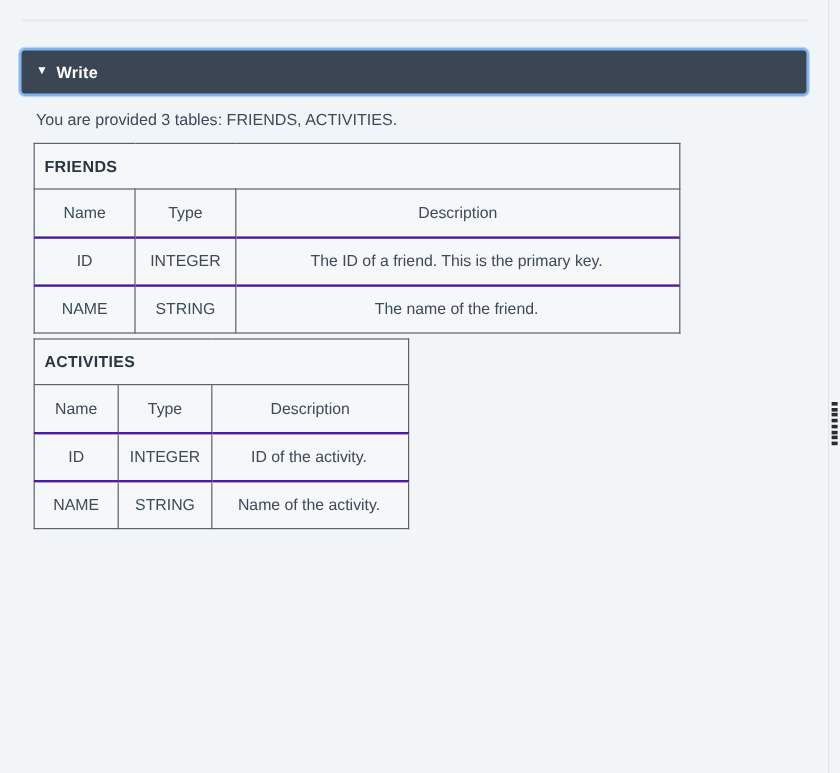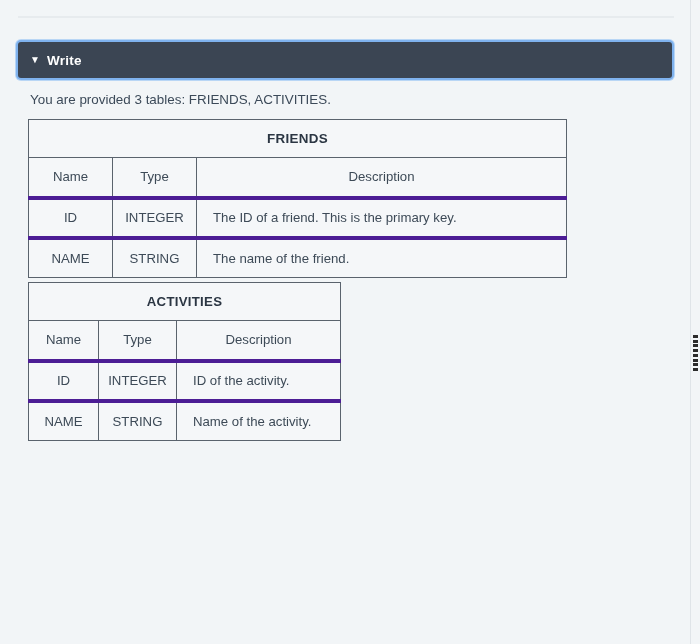--- a/index.html
+++ b/index.html
@@ -130,41 +130,41 @@
   .schema-table td, .schema-table th {
     border: 1px solid #5a636d;
     font-weight: normal;
     font-size: 13.2px;
     color: #3d4a57;
     padding: 0 8px;
     height: 40px;
     vertical-align: middle;
   }
   .schema-table .tbl-caption {
-    text-align: center;
+    text-align: left;
     font-weight: bold;
     font-size: 13.4px;
     color: #2b3643;
     letter-spacing: 0.3px;
     height: 38px;
   }
   .schema-table tbody td {
-    border-top: 4px solid #4c1d95;
+    border-top: 2px solid #4c1d95;
     border-bottom: 1px solid #dfe3e7;
   }
   .schema-table tbody tr:last-child td {
     border-bottom: 1px solid #5a636d;
   }
   .schema-table tbody td.c-name,
   .schema-table tbody td.c-type {
     text-align: center;
   }
   .schema-table tbody td.c-desc {
-    text-align: left;
-    padding-left: 16px;
+    text-align: center;
+    padding-left: 6px;
   }
   .schema-table td.c-name, .schema-table td.c-type, .schema-table td.c-desc {
     border-left: 1px solid #5a636d;
     border-right: 1px solid #5a636d;
   }
 
   
   #table-friends { width: 538px; margin-top: 12px; }
   #table-friends .w-name { width: 84px; }
   #table-friends .w-type { width: 84px; }

